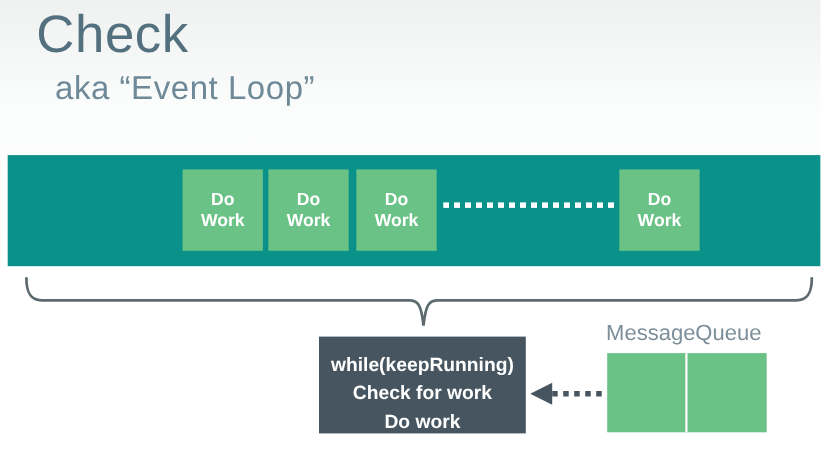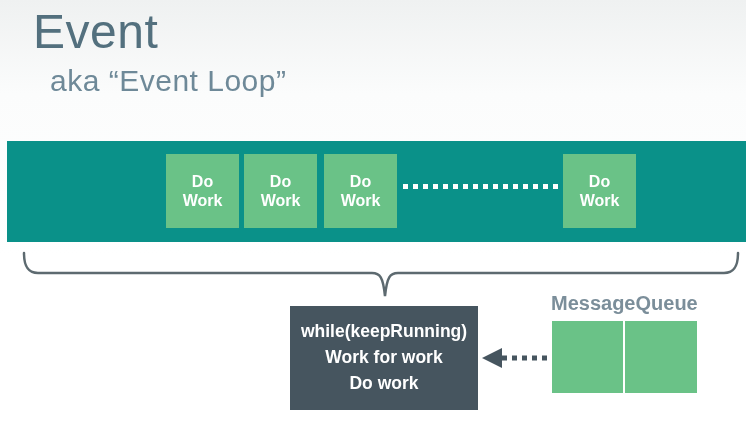--- a/index.html
+++ b/index.html
@@ -43,49 +43,49 @@
   .work-box.b3 { left: 317px; }
   .work-box.b4 { left: 556px; }
   .ellipsis-line {
     position: absolute; left: 396px; top: 43px; width: 158px; height: 5px;
     background: repeating-linear-gradient(90deg, #ffffff 0 5px, transparent 5px 10px);
   }
 
   .brace-svg { left: 0; top: 245px; }
 
   .loop-box {
-    left: 290px; top: 306px; width: 188px; height: 104px;
+    left: 290px; top: 306px; width: 188px; height: 88px;
     background: var(--dark, #46555f);
     color: #ffffff; font-weight: 700; font-size: 17.5px; line-height: 26px;
     text-align: center; box-sizing: border-box; padding-top: 12px;
   }
 
   .arrow-svg { left: 478px; top: 344px; }
 
   .mq-label {
     left: 551px; top: 292px;
-    font-size: 20px; font-weight: 700;
+    font-size: 20px; font-weight: 400;
     color: var(--label-color, #7b8e9a);
   }
   .mq-box {
     left: 552px; top: 321px; width: 145px; height: 72px;
     background: var(--green, #6ac287);
   }
   .mq-divider {
     position: absolute; left: 71px; top: 0; width: 2px; height: 100%;
     background: #ffffff;
   }
   .mq-cell { position: absolute; top: 0; height: 100%; width: 71px; }
   .mq-cell.c1 { left: 0; }
   .mq-cell.c2 { right: 0; }
 </style>
 </head>
 <body>
 
-<div class="abs title">Event</div>
+<div class="abs title">Check</div>
 <div class="abs subtitle">aka “Event Loop”</div>
 
 <div class="abs looper-bar">
   <div class="work-box b1">
     <span>Do Work</span>
   </div>
   <div class="work-box b2">
     <span>Do Work</span>
   </div>
   <div class="work-box b3">
@@ -102,21 +102,21 @@
            C 24 20, 27 28, 38 28
            L 372 28
            C 380 28, 383 32, 385 51
            C 387 32, 390 28, 398 28
            L 724 28
            C 735 28, 738 20, 738 8" fill="none" stroke="#5d6a70" stroke-width="2.5" stroke-linecap="round"></path>
 </svg>
 
 <div class="abs loop-box">
   <div>while(keepRunning)</div>
-  <div>Work for work</div>
+  <div>Check for work</div>
   <div>Do work</div>
 </div>
 
 <svg class="abs arrow-svg" width="78" height="28" viewBox="0 0 78 28">
   <line x1="24" y1="14" x2="74" y2="14" stroke="#46555f" stroke-width="5" stroke-dasharray="5 5"></line>
   <polygon points="4,14 24,4 24,24" fill="#46555f"></polygon>
 </svg>
 
 <div class="abs mq-label">MessageQueue</div>
 

